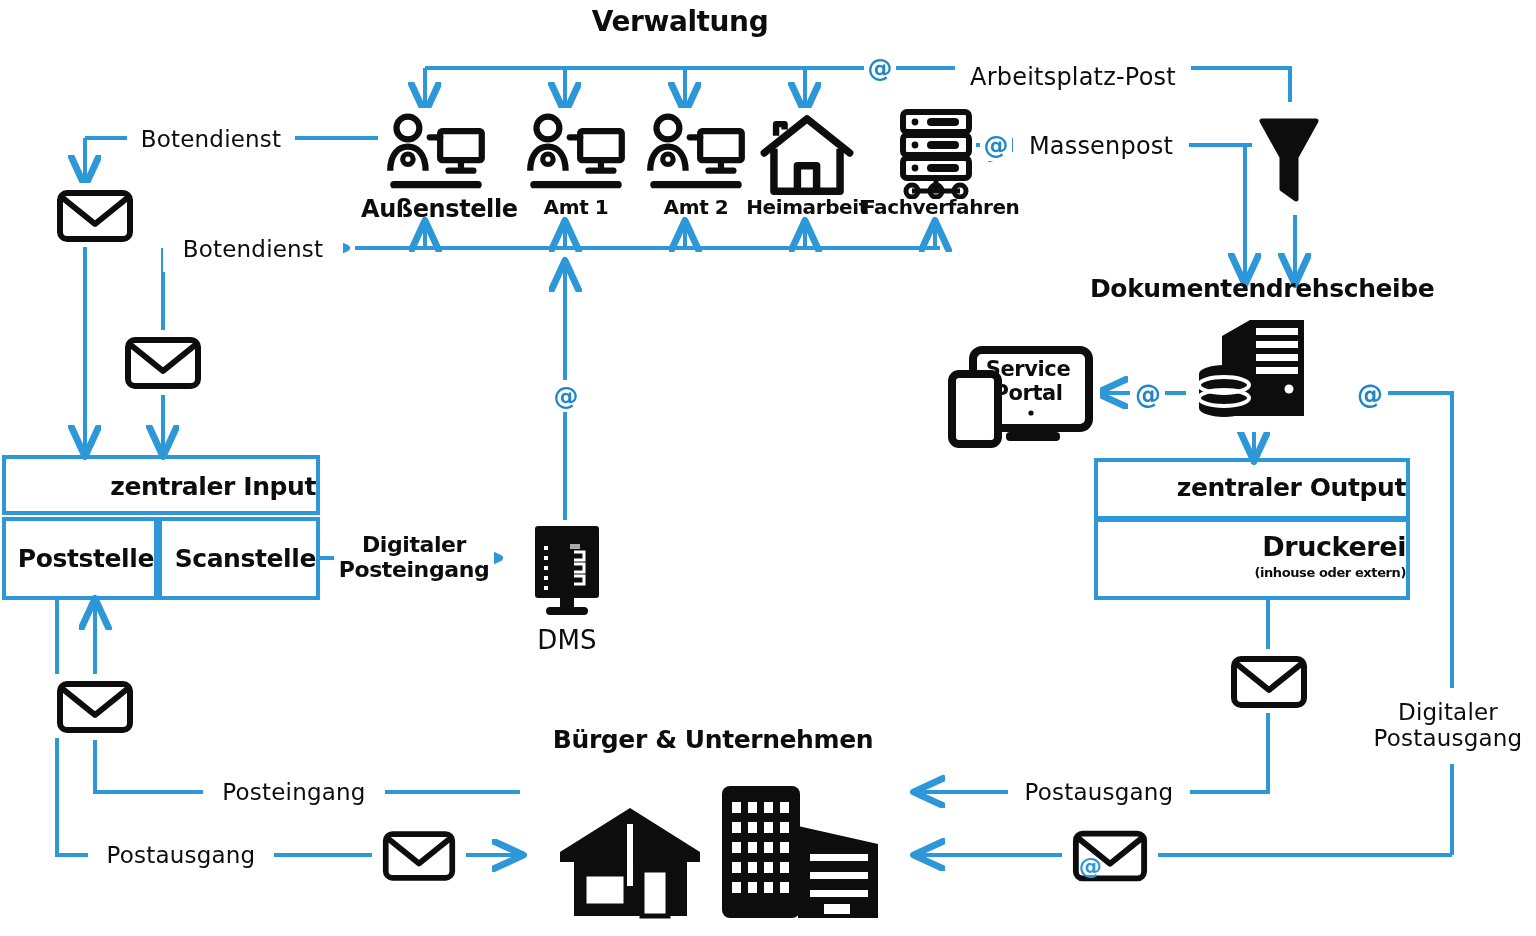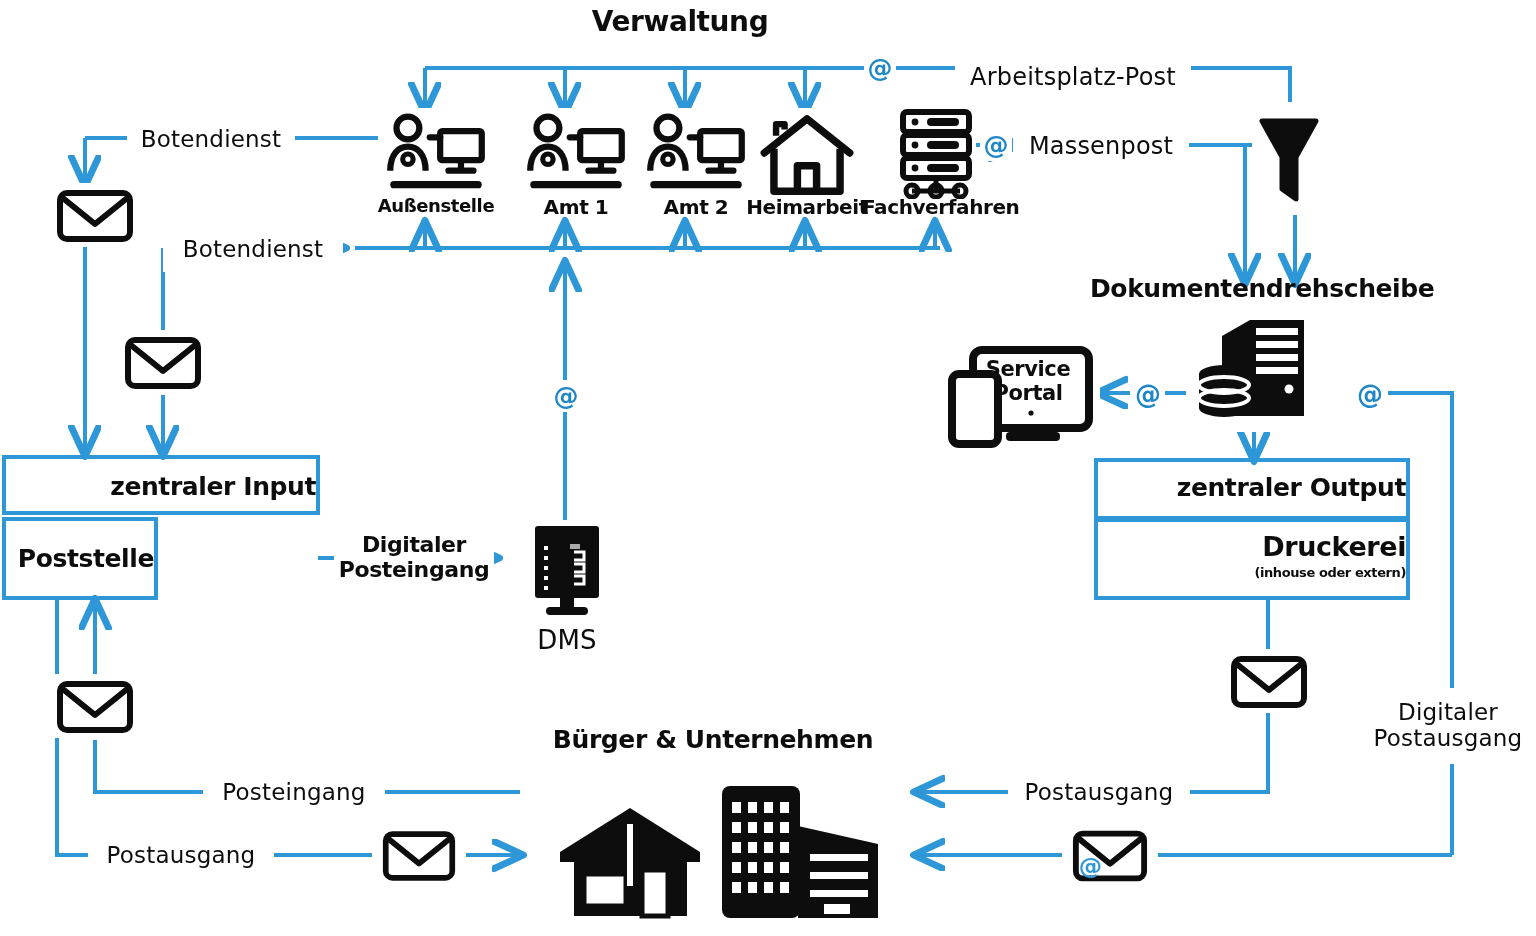--- a/index.html
+++ b/index.html
@@ -128,21 +128,21 @@
     <svg viewBox="0 0 100 80" width="104" height="84">
       <circle cx="23" cy="15" r="11" fill="none" stroke="#0d0d0d" stroke-width="6"></circle>
       <path d="M6,56 C6,40 14,33 23,33 C32,33 40,40 40,56" fill="none" stroke="#0d0d0d" stroke-width="6" stroke-linejoin="round"></path>
       <circle cx="23" cy="45" r="5" fill="none" stroke="#0d0d0d" stroke-width="5"></circle>
       <rect x="54" y="18" width="40" height="28" rx="2" fill="none" stroke="#0d0d0d" stroke-width="6"></rect>
       <path d="M74,46 L74,54 M62,56 L86,56" stroke="#0d0d0d" stroke-width="6" stroke-linecap="round"></path>
       <path d="M44,24 L54,24" stroke="#0d0d0d" stroke-width="6" stroke-linecap="round"></path>
       <rect x="6" y="66" width="88" height="7" rx="3.5" fill="#0d0d0d"></rect>
     </svg>
   </div>
-  <div class="lbl heavy" style="position:absolute;left:361px;top:196px;width:150px;font-size:18px;">Außenstelle</div>
+  <div class="lbl heavy" style="position:absolute;left:361px;top:196px;width:150px;font-size:24px;">Außenstelle</div>
 
   <div class="ibox" style="left:518px;top:108px;width:116px;height:92px;">
     <svg viewBox="0 0 100 80" width="104" height="84">
       <circle cx="23" cy="15" r="11" fill="none" stroke="#0d0d0d" stroke-width="6"></circle>
       <path d="M6,56 C6,40 14,33 23,33 C32,33 40,40 40,56" fill="none" stroke="#0d0d0d" stroke-width="6" stroke-linejoin="round"></path>
       <circle cx="23" cy="45" r="5" fill="none" stroke="#0d0d0d" stroke-width="5"></circle>
       <rect x="54" y="18" width="40" height="28" rx="2" fill="none" stroke="#0d0d0d" stroke-width="6"></rect>
       <path d="M74,46 L74,54 M62,56 L86,56" stroke="#0d0d0d" stroke-width="6" stroke-linecap="round"></path>
       <path d="M44,24 L54,24" stroke="#0d0d0d" stroke-width="6" stroke-linecap="round"></path>
       <rect x="6" y="66" width="88" height="7" rx="3.5" fill="#0d0d0d"></rect>
@@ -383,20 +383,23 @@
       </g>
     </svg>
   </div>
 
   <div class="framed" style="left:2px;top:455px;width:318px;height:60px;">
     <div class="lbl heavy cap" style="top:14px;font-size:25px;">zentraler Input</div>
   </div>
   <div class="framed" style="left:2px;top:517px;width:156px;height:83px;">
     <div class="lbl heavy cap" style="top:24px;font-size:25px;">Poststelle</div>
   </div>
+  <div class="framed" style="left:158px;top:517px;width:162px;height:83px;">
+    <div class="lbl heavy cap" style="top:24px;font-size:25px;">Scanstelle</div>
+  </div>
 
   <div class="framed" style="left:1094px;top:458px;width:316px;height:64px;">
     <div class="lbl heavy cap" style="top:12px;font-size:25px;">zentraler Output</div>
   </div>
   <div class="framed" style="left:1094px;top:516px;width:316px;height:84px;">
     <div class="lbl heavy cap" style="top:12px;font-size:27px;">Druckerei</div>
     <div class="lbl heavy cap" style="top:46px;font-size:13px;">(inhouse oder extern)</div>
   </div>
 
 </div>

